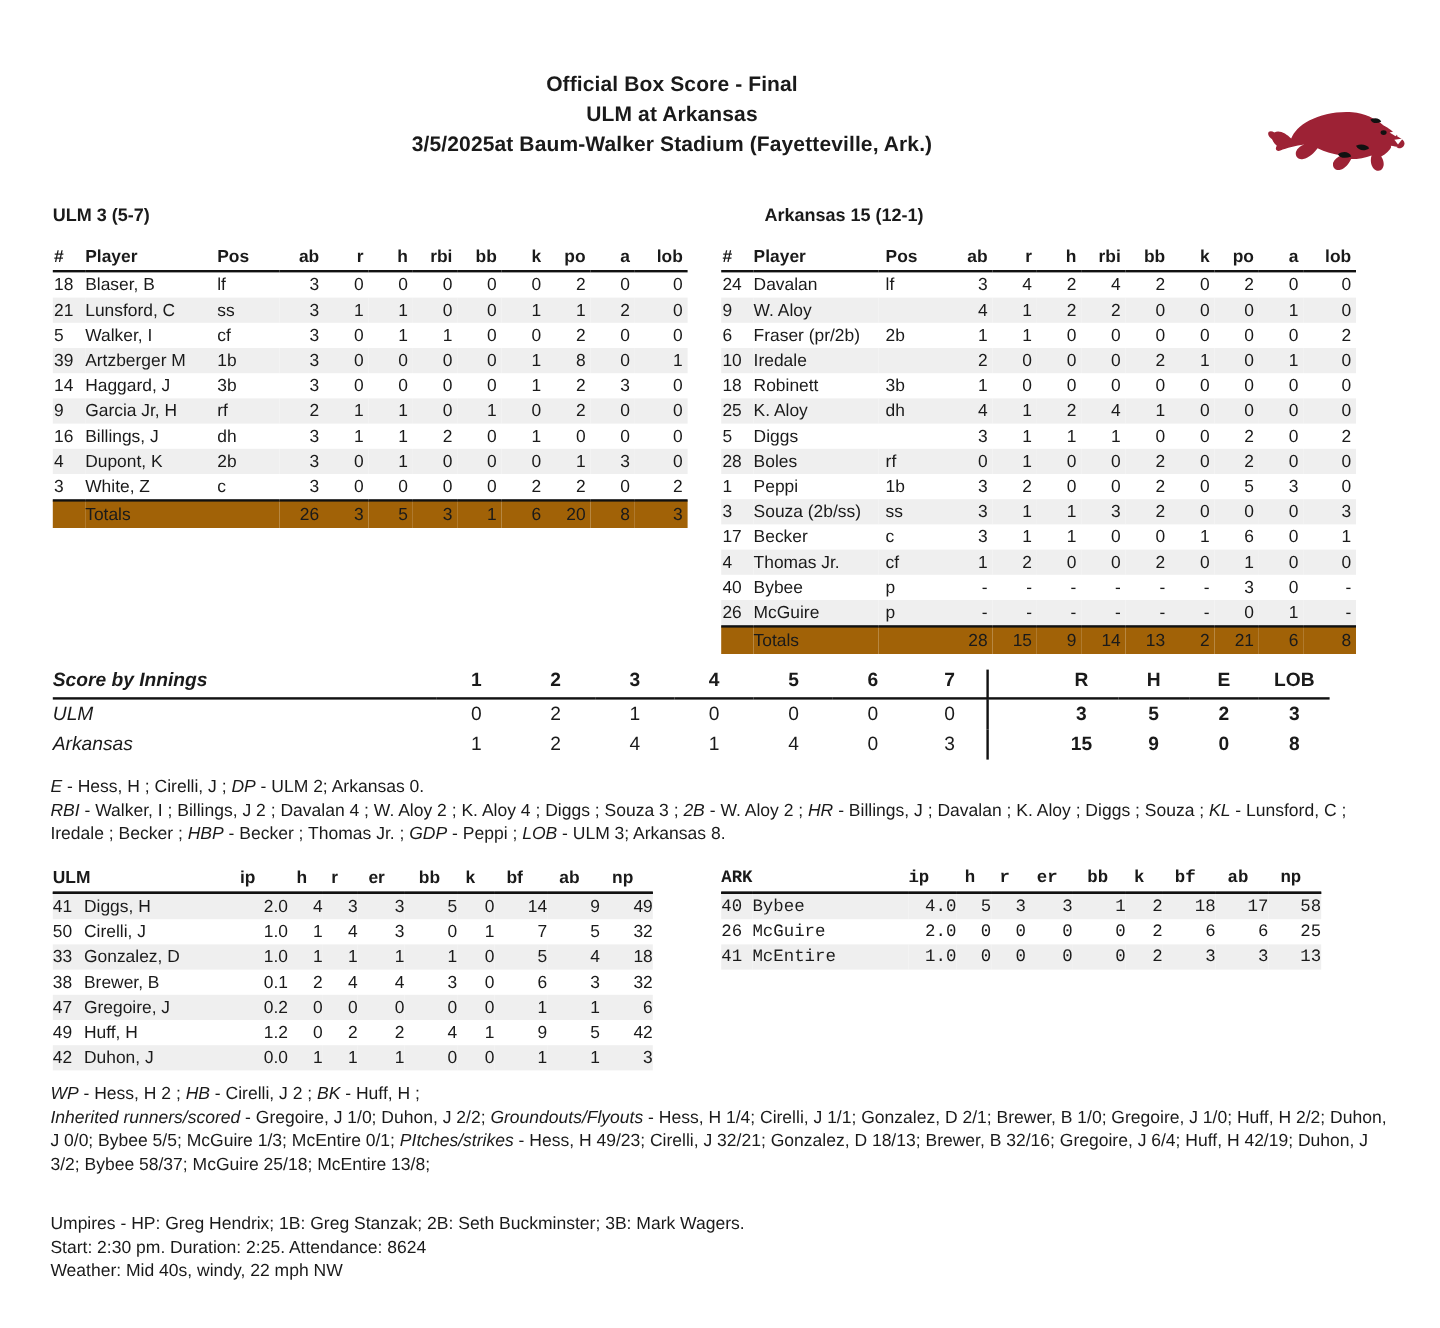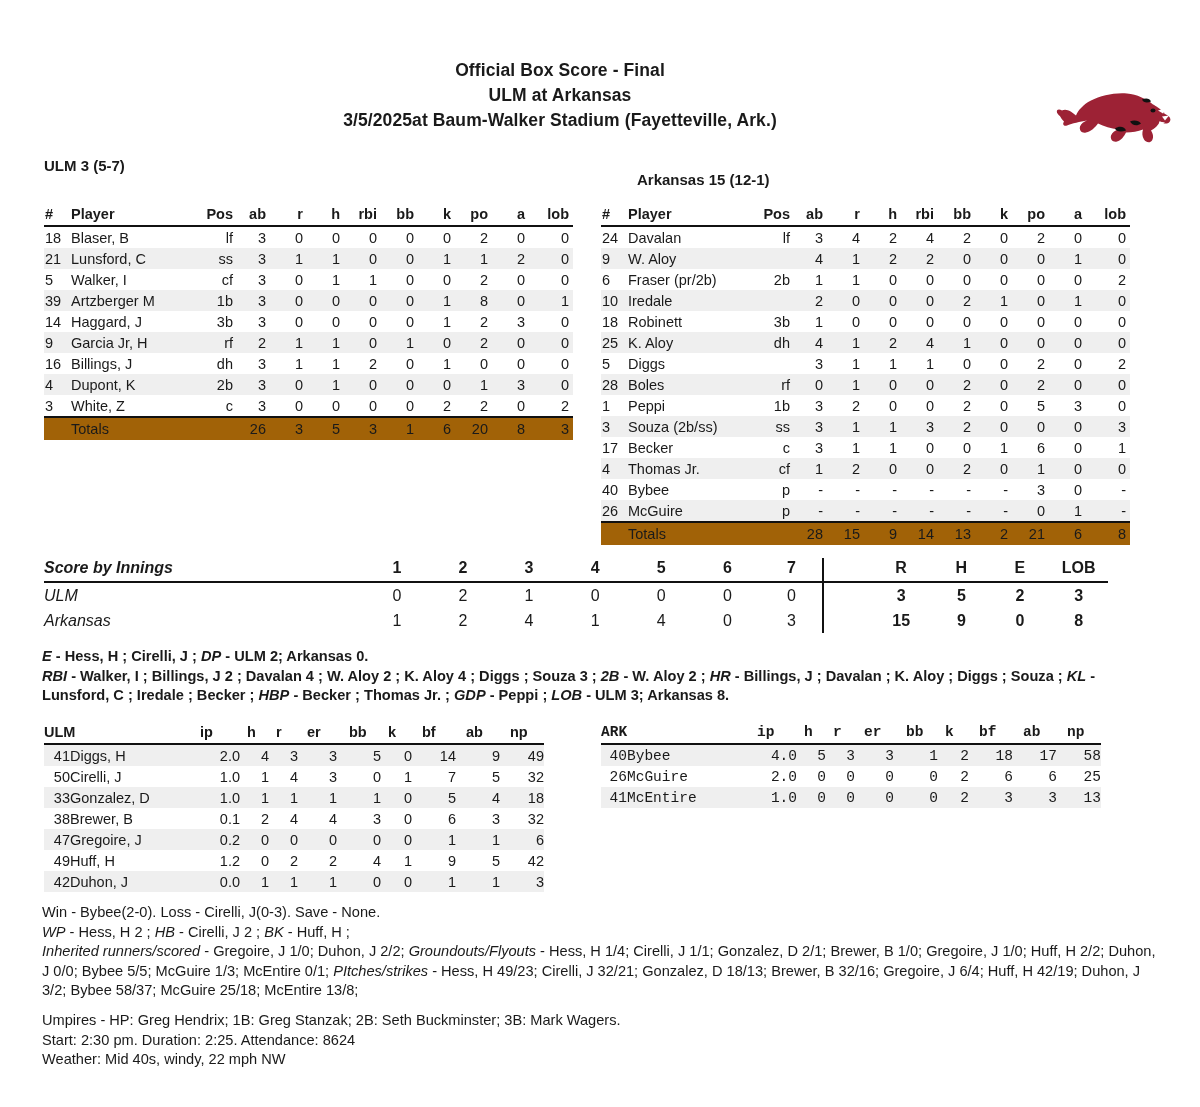--- a/index.html
+++ b/index.html
@@ -22,21 +22,21 @@
     font-size:17.5px;font-weight:bold;line-height:25px;letter-spacing:.1px;
   }
   .logo{
     position:absolute;left:1055px;top:72px;width:120px;height:78px;
   }
 
   
   .team-head{
     font-size:15px;font-weight:bold;
   }
-  #ulm-head{position:absolute;left:44px;top:157px;}
+  #ulm-head{position:absolute;left:44px;top:171px;}
   #ark-head{position:absolute;left:637px;top:171px;}
 
   
   .bat-wrap{position:absolute;}
   #ulm-bat{left:44px;top:205px;width:529px;}
   #ark-bat{left:601px;top:205px;width:529px;}
 
   table.bx{
     border-collapse:collapse;width:100%;
     font-size:14.5px;
@@ -44,21 +44,21 @@
   table.bx th{
     font-weight:bold;text-align:right;padding:1px 0 3px 0;
     border-bottom:2px solid #111;white-space:nowrap;
   }
   table.bx td{
     text-align:right;padding:2.5px 0;white-space:nowrap;
   }
   table.bx tr.alt td{background:#efefef;}
   table.bx th.num,table.bx td.num{text-align:left;width:26px;padding-left:1px;}
   table.bx th.pl,table.bx td.pl{text-align:left;}
-  table.bx th.pos,table.bx td.pos{text-align:right;width:52px;padding-left:6px;}
+  table.bx th.pos,table.bx td.pos{text-align:left;width:52px;padding-left:6px;}
   table.bx th.st,table.bx td.st{width:33px;padding-right:4px;}
   table.bx th.st3,table.bx td.st3{width:40px;padding-right:4px;}
   table.bx tr.totals td{
     border-top:2px solid #111;padding-top:3px;background:#a16207;
   }
   table.bx tr.totals td.pl{font-weight:normal;}
   td.ind1{padding-left:16px;}
   td.ind2{padding-left:22px;}
 
   
@@ -75,34 +75,34 @@
   table.inn th.ic,table.inn td.ic{width:62px;}
   table.inn th.gap,table.inn td.gap{width:58px;border-right:2px solid #111;}
   table.inn th.rc,table.inn td.rc{width:55px;font-weight:bold;}
   table.inn th.rc1{padding-left:46px;}
   table.inn td.rc1{padding-left:46px;}
 
   
   .notes{
     position:absolute;left:42px;width:1112px;font-size:14.6px;line-height:19.5px;
   }
-  #notes1{top:647px;font-weight:bold;}
+  #notes1{top:647px;}
   .notes i{font-style:italic;}
 
   
   #ulm-pit{position:absolute;left:44px;top:723px;width:500px;}
   #ark-pit{position:absolute;left:601px;top:723px;width:500px;font-family:Liberation Mono, monospace;}
   table.pt{border-collapse:collapse;width:100%;font-size:14.5px;}
   table.pt th{
     font-weight:bold;text-align:left;padding:1px 0 3px 0;
     border-bottom:2px solid #111;white-space:nowrap;
   }
   table.pt td{text-align:right;padding:2.5px 0;white-space:nowrap;}
   table.pt tr.alt td{background:#efefef;}
-  table.pt th.num,table.pt td.num{text-align:right;width:26px;}
+  table.pt th.num,table.pt td.num{text-align:left;width:26px;}
   table.pt th.pl,table.pt td.pl{text-align:left;}
   table.pt th.ip,table.pt td.ip{width:40px;}
   table.pt th.c1,table.pt td.c1{width:22px;padding-left:7px;}
   table.pt th.c2,table.pt td.c2{width:30px;padding-left:9px;}
   table.pt th.c3,table.pt td.c3{width:32px;padding-left:12px;}
   table.pt th.c4,table.pt td.c4{width:24px;padding-left:7px;}
   table.pt th.c5,table.pt td.c5{width:34px;padding-left:10px;}
 
   
   #foot1{position:absolute;left:42px;top:903px;width:1115px;font-size:14.6px;line-height:19.5px;}
@@ -764,21 +764,20 @@
             <td class="c4">2</td>
             <td class="c5">3</td>
             <td class="c5">3</td>
             <td class="c5">13</td>
           </tr>
         </tbody>
     </table>
   </div>
 
   <div id="foot1">
-    <div>Win - Bybee(2-0). Loss - Cirelli, J(0-3). Save - None.</div>
     <div><i>WP</i><span> - Hess, H 2 ; </span><i>HB</i><span> - Cirelli, J 2 ; </span><i>BK</i><span> - Huff, H ;</span></div>
     <div><i>Inherited runners/scored</i><span> - Gregoire, J 1/0; Duhon, J 2/2; </span><i>Groundouts/Flyouts</i><span> - Hess, H 1/4; Cirelli, J 1/1; Gonzalez, D 2/1; Brewer, B 1/0; Gregoire, J 1/0; Huff, H 2/2; Duhon, J 0/0; Bybee 5/5; McGuire 1/3; McEntire 0/1; </span><i>PItches/strikes</i><span> - Hess, H 49/23; Cirelli, J 32/21; Gonzalez, D 18/13; Brewer, B 32/16; Gregoire, J 6/4; Huff, H 42/19; Duhon, J 3/2; Bybee 58/37; McGuire 25/18; McEntire 13/8;</span></div>
   </div>
 
   <div id="foot2">
     <div>Umpires - HP: Greg Hendrix; 1B: Greg Stanzak; 2B: Seth Buckminster; 3B: Mark Wagers.</div>
     <div>Start: 2:30 pm. Duration: 2:25. Attendance: 8624</div>
     <div>Weather: Mid 40s, windy, 22 mph NW</div>
   </div>
 

